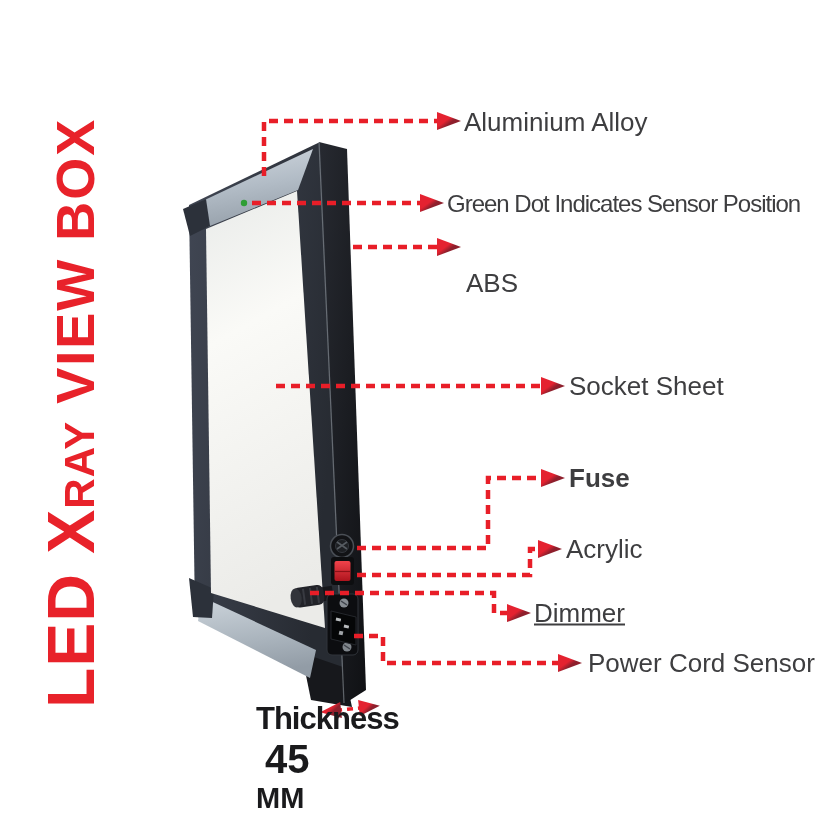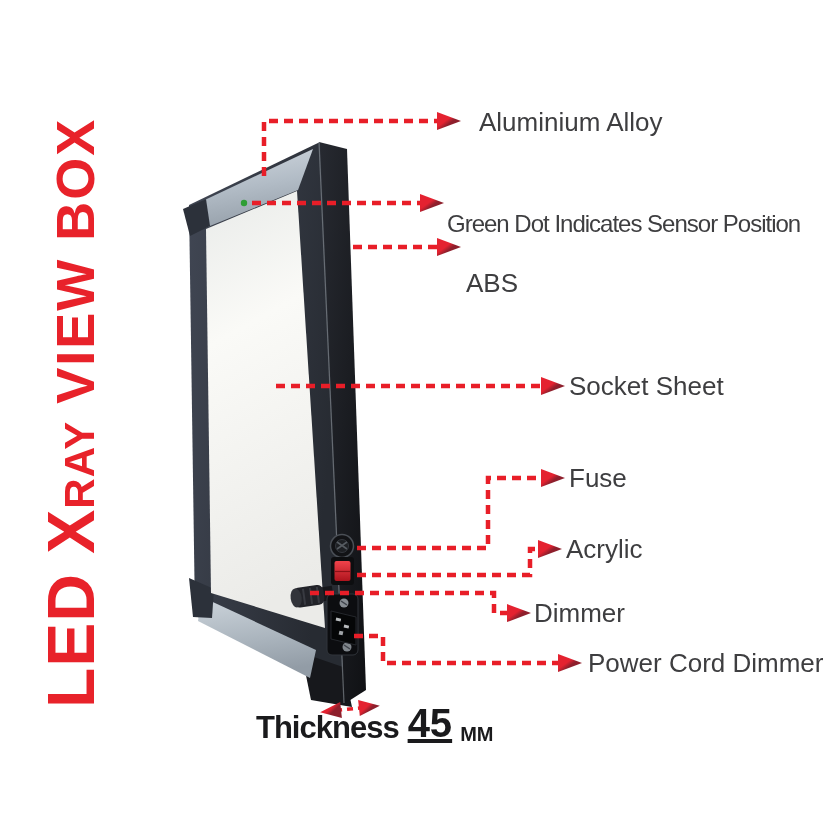--- a/index.html
+++ b/index.html
@@ -19,26 +19,26 @@
   .brand-small{font-size:42px;letter-spacing:1px;}
   .brand-mid{font-size:54px;letter-spacing:2px;}
   
   .callout-label{
     position:absolute;transform:translateY(-50%);
     font-size:26px;color:#3e3e40;white-space:nowrap;letter-spacing:0;
   }
   .callout-label.long{font-size:24px;letter-spacing:-1px;}
   
   .thick-row{
-    position:absolute;left:256px;top:701px;display:flex;align-items:flex-end;
-    color:#1a1a1c;font-weight:bold;white-space:nowrap;
+    position:absolute;left:256px;top:701px;display:flex;align-items:flex-start;
+    color:#1a1a1c;font-weight:bold;white-space:nowrap;flex-direction:column;
   }
   .thick-label{font-size:31px;letter-spacing:-1px;}
-  .thick-val{font-size:40px;margin-left:9px;text-decoration:underline;}
-  .thick-unit{font-size:20px;margin-left:8px;}
+  .thick-val{font-size:40px;margin-left:9px;}
+  .thick-unit{font-size:29px;margin-left:0;}
 </style>
 </head>
 <body>
 
 <div class="stage">
 
   <svg class="layer" width="840" height="840" viewBox="0 0 840 840">
     <defs>
       <linearGradient id="gPanel" x1="0" y1="0" x2="1" y2="1">
         <stop offset="0" stop-color="#272a31"></stop>
@@ -149,28 +149,28 @@
       <line x1="336" y1="709" x2="364" y2="709" stroke="#e81e28" stroke-width="3.5" stroke-dasharray="6 5"></line>
       <path d="M320,709 L341,701 L341,717 Z" fill="url(#ag)"></path>
       <path d="M380,709 L359,701 L359,717 Z" fill="url(#ag)"></path>
     </g>
   </svg>
 
   <div class="brand">
     <span class="brand-big">LED X</span><span class="brand-small">RAY</span><span class="brand-mid"> VIEW BOX</span>
   </div>
 
-  <div class="callout-label" style="left:479px;top:122px;">Aluminium Alloy</div>
-  <div class="callout-label long" style="left:447px;top:204px;margin-top:20px;">Green Dot Indicates Sensor Position</div>
+  <div class="callout-label" style="left:464px;top:122px;">Aluminium Alloy</div>
+  <div class="callout-label long" style="left:447px;top:204px;">Green Dot Indicates Sensor Position</div>
   <div class="callout-label" style="left:466px;top:247px;margin-top:36px;">ABS</div>
   <div class="callout-label" style="left:569px;top:386px;">Socket Sheet</div>
-  <div class="callout-label" style="left:569px;top:478px;">Fuse</div>
+  <div class="callout-label" style="left:569px;top:478px;font-weight:bold;">Fuse</div>
   <div class="callout-label" style="left:566px;top:549px;">Acrylic</div>
-  <div class="callout-label" style="left:534px;top:613px;">Dimmer</div>
-  <div class="callout-label" style="left:588px;top:663px;">Power Cord Dimmer</div>
+  <div class="callout-label" style="left:534px;top:613px;text-decoration:underline;">Dimmer</div>
+  <div class="callout-label" style="left:588px;top:663px;">Power Cord Sensor</div>
 
   <div class="thick-row">
     <span class="thick-label">Thickness</span>
     <span class="thick-val">45</span>
     <span class="thick-unit">MM</span>
   </div>
 
 </div>
 
 </body></html>

